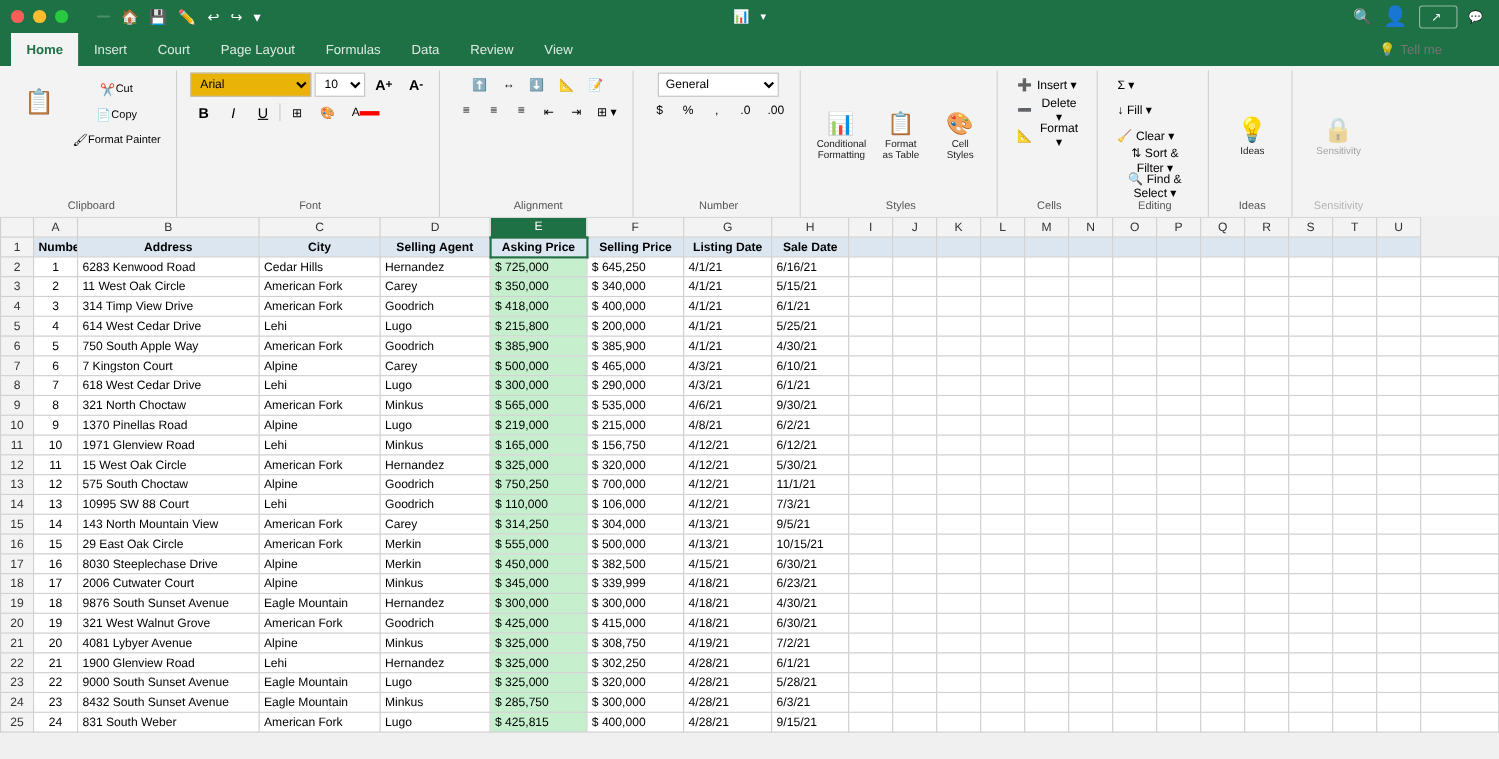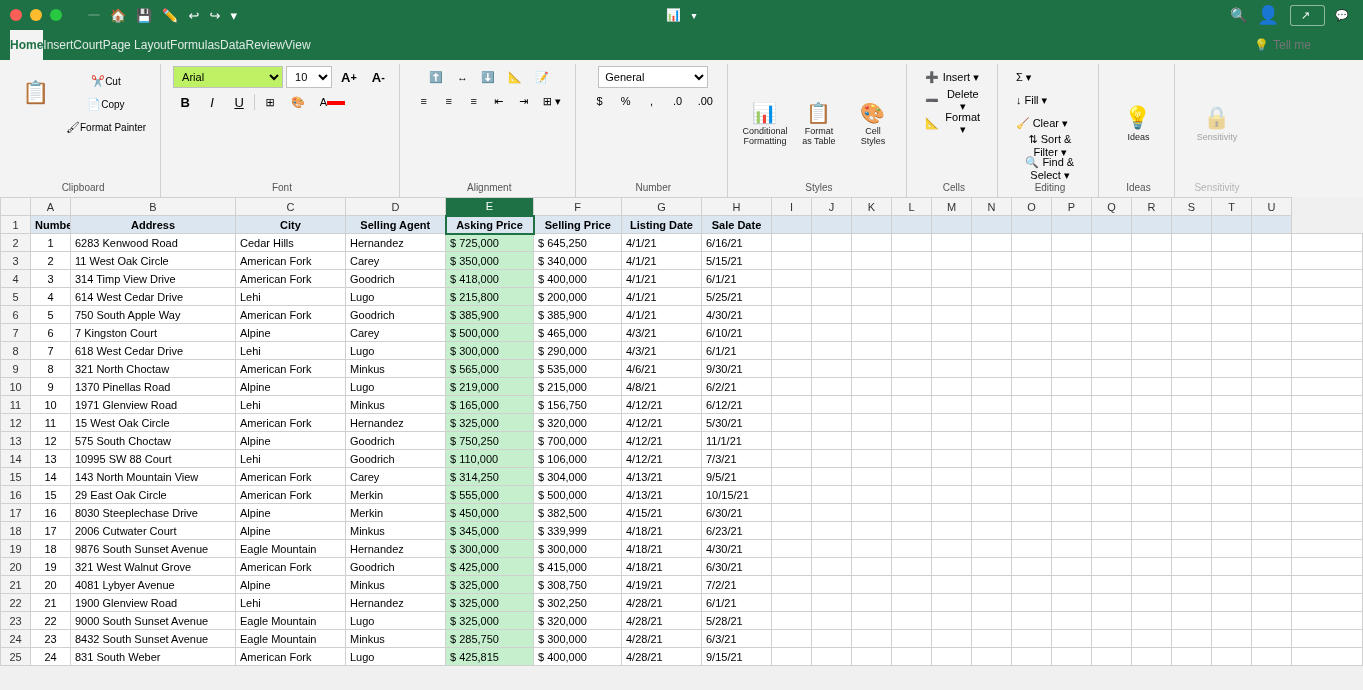--- a/index.html
+++ b/index.html
@@ -20,21 +20,21 @@
     .tl-red { background: #ff5f57; }
     .tl-yellow { background: #febc2e; }
     .tl-green { background: #28c840; }
     .title-bar-center { position: absolute; left: 50%; transform: translateX(-50%); font-size: 12px; color: white; display: flex; align-items: center; gap: 5px; }
 
     
     .quick-toolbar { display: flex; align-items: center; gap: 6px; }
     .qt-btn { color: white; font-size: 13px; cursor: pointer; background: none; border: none; padding: 2px; }
     .ribbon-tabs { display: flex; background: #1e7145; padding: 0 10px; }
     .ribbon-tab {
-      padding: 8px 0;
+      padding: 8px 14px;
       font-size: 12px;
       color: rgba(255,255,255,0.85);
       cursor: pointer;
       border: none;
       background: none;
     }
     .ribbon-tab.active {
       background: #f3f3f3;
       color: #1e7145;
       font-weight: bold;
@@ -96,21 +96,21 @@
       font-size: 11px;
       height: 22px;
       min-width: 24px;
     }
 
     .font-select {
       width: 110px;
       height: 22px;
       font-size: 11px;
       border: 1px solid #c0c0c0;
-      background: #bef264;
+      background: #eab308;
       padding: 0 4px;
     }
     .size-select {
       width: 46px;
       height: 22px;
       font-size: 11px;
       border: 1px solid #c0c0c0;
       background: white;
       padding: 0 4px;
     }

